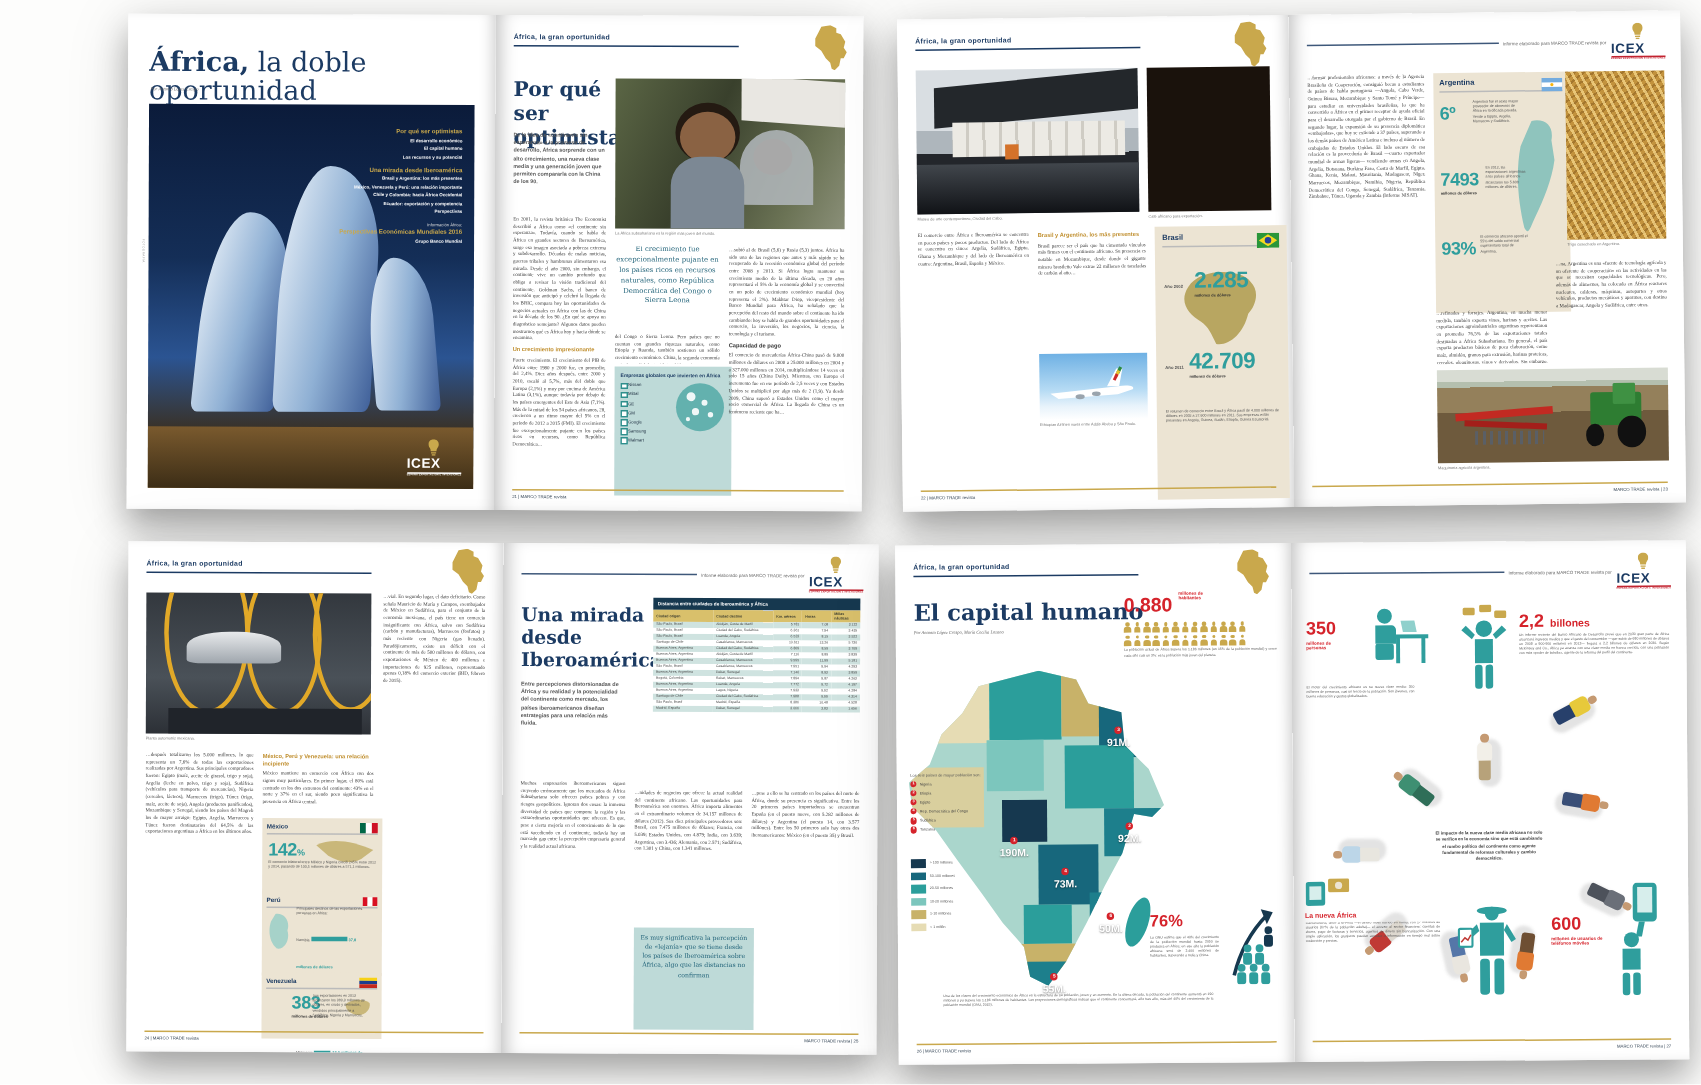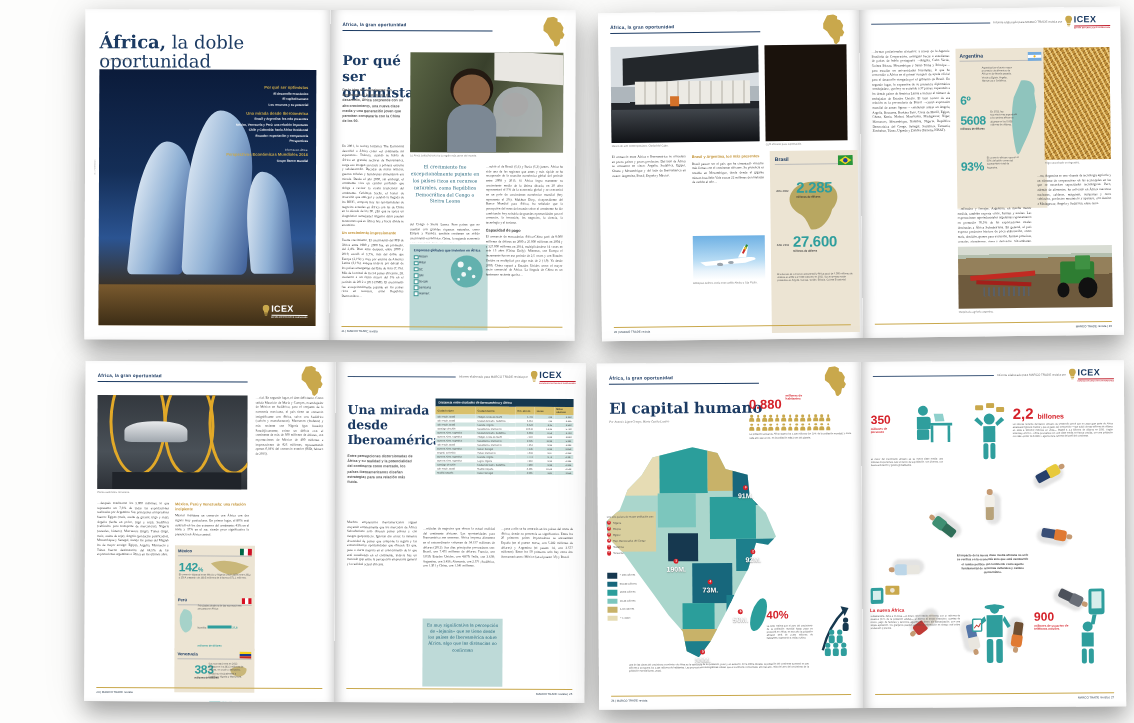--- a/index.html
+++ b/index.html
@@ -21,21 +21,21 @@
   .abs{position:absolute;}
   .col{overflow:hidden;}
   
   .runhead{position:absolute;top:12px;left:12px;width:150px;font:bold 4.6px "Liberation Sans",sans-serif;
            color:var(--navy);border-bottom:1.2px solid var(--navy);padding-bottom:2.5px;letter-spacing:.2px;}
   .africa-glyph{position:absolute;width:26px;height:30px;}
   .africa-glyph path{fill:var(--gold);}
   .credit-head{position:absolute;top:8px;left:12px;right:10px;display:flex;align-items:center;justify-content:flex-end;gap:3px;}
   .credit-line{flex:1;height:.9px;background:var(--navy);opacity:.85;}
   .credit-txt{font:3px "Liberation Sans",sans-serif;color:#666;}
-  .icex{display:flex;align-items:flex-start;gap:1.5px;}
+  .icex{display:flex;align-items:center;gap:1.5px;flex-direction:column;}
   .icex .tw{display:flex;flex-direction:column;}
   .icex .t{font:bold 9px/1 "Liberation Sans",sans-serif;color:var(--navy);letter-spacing:.4px;}
   .icex .sub{font:bold 1.7px "Liberation Sans",sans-serif;color:#c22330;border-top:.9px solid #c22330;
              margin-top:.6px;padding-top:.4px;letter-spacing:.1px;}
   .icex.w .t,.icex.w .sub{color:#fff;border-color:#fff;}
   .pfoot{position:absolute;left:12px;right:12px;bottom:7px;border-top:1px solid var(--gold);
          padding-top:2px;font:2.9px "Liberation Sans",sans-serif;color:#345;}
   .pfoot.r{text-align:right;}
   
   .hl{font-family:"DejaVu Serif","Liberation Serif",serif;font-weight:bold;color:var(--navy);}
@@ -263,21 +263,21 @@
         <svg width="58" height="62" viewBox="0 0 70 70" style="position:absolute;left:12px;top:22px;opacity:.9;">
           <path d="M12 20 C22 4 55 6 62 16 C70 24 66 36 60 42 C56 58 44 68 34 66 C30 58 28 52 22 48 C12 42 4 32 12 20 Z" fill="#b3a055"></path>
         </svg>
         <div class="abs yr" style="left:6px;top:38px;">Año 2002</div>
         <div class="abs" style="left:26px;top:28px;text-align:left;">
           <span class="statnum">2.285</span>
           <div class="statunit">millones de dólares</div>
         </div>
         <div class="abs yr" style="left:6px;top:92px;">Año 2011</div>
         <div class="abs" style="left:22px;top:82px;text-align:left;">
-          <span class="statnum">27.600</span>
+          <span class="statnum">42.709</span>
           <div class="statunit">millones de dólares</div>
         </div>
         <div class="abs bx-cap" style="left:6px;right:6px;top:122px;">El volumen de comercio entre Brasil y África pasó de 4.000 millones de dólares en 2002 a 27.600 millones en 2011. Sus empresas están presentes en Angola, Guinea, Sudán, Etiopía, Guinea Ecuatorial.</div>
       </div>
       <div class="pfoot">22 | MARCO TRADE revista</div>
     </div>
 
     <div class="page pr">
       <div class="credit-head">
         <span class="credit-line"></span>
@@ -299,26 +299,26 @@
       <div class="abs beige" style="left:96px;top:40px;width:82px;height:152px;padding:4px;">
         <div class="bx-title" style="border-bottom:.8px solid #bbb;padding-bottom:2px;">Argentina</div>
         <svg width="14" height="9" viewBox="0 0 14 9" style="position:absolute;right:4px;top:4px;">
           <rect width="14" height="9" fill="#74acdf"></rect>
             <rect y="3" width="14" height="3" fill="#fff"></rect>
             <circle cx="7" cy="4.5" r="1.1" fill="#f6b40e"></circle>
         </svg>
         <svg width="30" height="110" viewBox="0 0 32 86" style="position:absolute;right:8px;top:16px;">
           <path d="M14 2 C24 0 30 6 28 16 L30 30 C28 44 22 58 16 70 C12 78 11 84 8 78 C4 60 2 40 6 20 Z" fill="#8fc4bd"></path>
         </svg>
-        <div class="abs" style="left:4px;top:18px;margin-top:24px;">
+        <div class="abs" style="left:4px;top:18px;">
           <span class="statnum m">6º</span>
         </div>
         <div class="abs bx-cap" style="left:26px;top:18px;width:34px;">Argentina fue el sexto mayor proveedor de alimentos de África en la década pasada. Vende a Egipto, Argelia, Marruecos y Sudáfrica.</div>
         <div class="abs" style="left:4px;top:62px;">
-          <span class="statnum m">5608</span>
+          <span class="statnum m">7493</span>
           <div class="statunit">millones de dólares</div>
         </div>
         <div class="abs bx-cap" style="left:34px;top:62px;width:28px;">En 2012, las exportaciones argentinas a los países africanos alcanzaron los 5.608 millones de dólares.</div>
         <div class="abs" style="left:4px;top:108px;">
           <span class="statnum m">93%</span>
         </div>
         <div class="abs bx-cap" style="left:30px;top:108px;width:32px;">El comercio africano aportó el 55% del saldo comercial superavitario total de Argentina.</div>
       </div>
       <div class="ph ph-wheat" style="left:184px;top:40px;width:66px;height:112px;"></div>
       <div class="abs cap" style="left:184px;top:154px;width:66px;">Trigo cosechado en Argentina.</div>
@@ -676,21 +676,21 @@
         <div class="leg-row">
             <span class="leg-sw" style="background: rgb(200, 178, 105);"></span>
             <span class="leg-t">1-10 millones</span>
           </div>
         <div class="leg-row">
             <span class="leg-sw" style="background: rgb(230, 220, 180);"></span>
             <span class="leg-t">&lt; 1 millón</span>
           </div>
       </div>
       <div class="abs" style="left:168px;top:242px;width:90px;">
-        <span class="rednum" style="font-size:11px;">40%</span>
+        <span class="rednum" style="font-size:11px;">76%</span>
         <div class="smalltxt" style="width:46px;margin-top:1.5px;">La ONU estima que el 40% del crecimiento de la población mundial hasta 2050 se producirá en África; en ese año la población africana será de 2.400 millones de habitantes, superando a India y China.</div>
         <svg width="34" height="52" viewBox="0 0 34 52" style="position:absolute;left:52px;top:0;">
           <path d="M4 46 C8 30 16 16 26 6" stroke="#16384f" stroke-width="2.4" fill="none"></path>
           <path d="M22 2 L30 4 L26 12 Z" fill="#16384f"></path>
           <g fill="#16384f">
               <circle cx="27" cy="16" r="2.6"></circle>
               <rect x="24" y="19" width="6" height="8" rx="2"></rect>
             </g>
           <g fill="#2f9e9d">
               <circle cx="13" cy="28" r="2.6"></circle>
@@ -751,21 +751,21 @@
         <g class="tealfill">
             <circle cx="18" cy="16" r="5.5"></circle>
             <path d="M6 14 l6 6 -2 3 -7 -6 z"></path>
             <path d="M30 14 l-6 6 2 3 7 -6 z"></path>
             <path d="M12 23 h12 v16 h-12 z"></path>
             <rect x="12" y="40" width="5" height="16" rx="2"></rect>
             <rect x="19" y="40" width="5" height="16" rx="2"></rect>
           </g>
       </svg>
       <div class="abs" style="left:152px;top:44px;">
-        <span class="rednum" style="font-size:15px;">2,2</span>
+        <span class="rednum" style="font-size:12px;">2,2</span>
         <span class="rednum" style="font-size:7px;">billones</span>
       </div>
       <div class="abs smalltxt" style="left:152px;top:62px;width:100px;">Un informe reciente del Banco Africano de Desarrollo prevé que en 2030 gran parte de África alcanzará ingresos medios y que el gasto del consumidor —que subió de 680 millones de dólares en 2008 a 900-950 millones en 2012— llegará a 2,2 billones de dólares en 2030. Según McKinsey and Co., África ya avanza con una clase media en franca crecida, con una población con más «poder de bolsillo», agente de la reforma del perfil del continente.</div>
 
       <div class="fig" style="left:122px;top:128px;--tp:#f2efe8;--lg:#b7a27a;">
           <i class="hd"></i>
           <i class="tp"></i>
           <i class="lg"></i>
         </div>
       <div class="fig" style="left:74px;top:148px;transform:rotate(-52deg);--tp:#3e8f72;--lg:#2f6e58;">
@@ -827,21 +827,21 @@
             <path d="M16 14 h16 v22 h-16 z"></path>
             <path d="M14 15 l-8 8 2.6 2.6 7 -6 z"></path>
             <path d="M34 15 l6 10 -3 2 -5 -8 z"></path>
             <rect x="16" y="38" width="6.5" height="24" rx="2.5"></rect>
             <rect x="25.5" y="38" width="6.5" height="24" rx="2.5"></rect>
           </g>
         <rect x="2" y="18" width="9" height="12" rx="1" fill="#fff" stroke="#2f9e9d" stroke-width="1.4"></rect>
         <path d="M3.5 27 l2.5 -3 2 1.6 2 -3.6" stroke="#c03a35" stroke-width="1" fill="none"></path>
       </svg>
       <div class="abs" style="left:172px;top:246px;width:38px;">
-        <span class="rednum" style="font-size:12px;">900</span>
+        <span class="rednum" style="font-size:12px;">600</span>
         <div class="redunit">millones de usuarios de teléfonos móviles</div>
       </div>
       <svg width="38" height="76" viewBox="0 0 38 76" style="position:absolute;left:210px;top:228px;">
         <rect x="16" y="0" width="16" height="26" rx="3" fill="#2f9e9d"></rect>
           <rect x="19" y="3" width="10" height="17" fill="#d7eeec"></rect>
         <g class="tealfill">
             <path d="M24 26 l-2 10 -4 0 2 -10 z"></path>
             <circle cx="15" cy="38" r="5"></circle>
             <path d="M9 44 h12 v14 h-12 z"></path>
             <rect x="9" y="60" width="5" height="15" rx="2"></rect>

